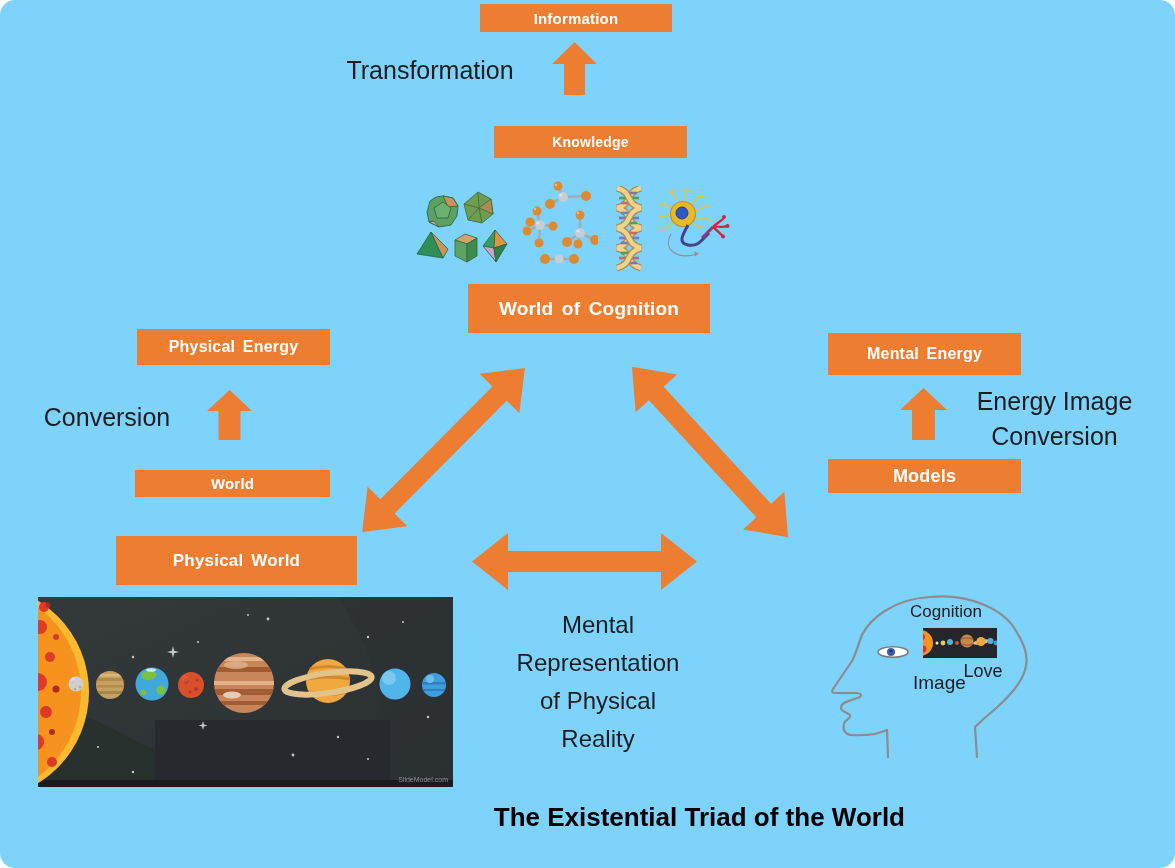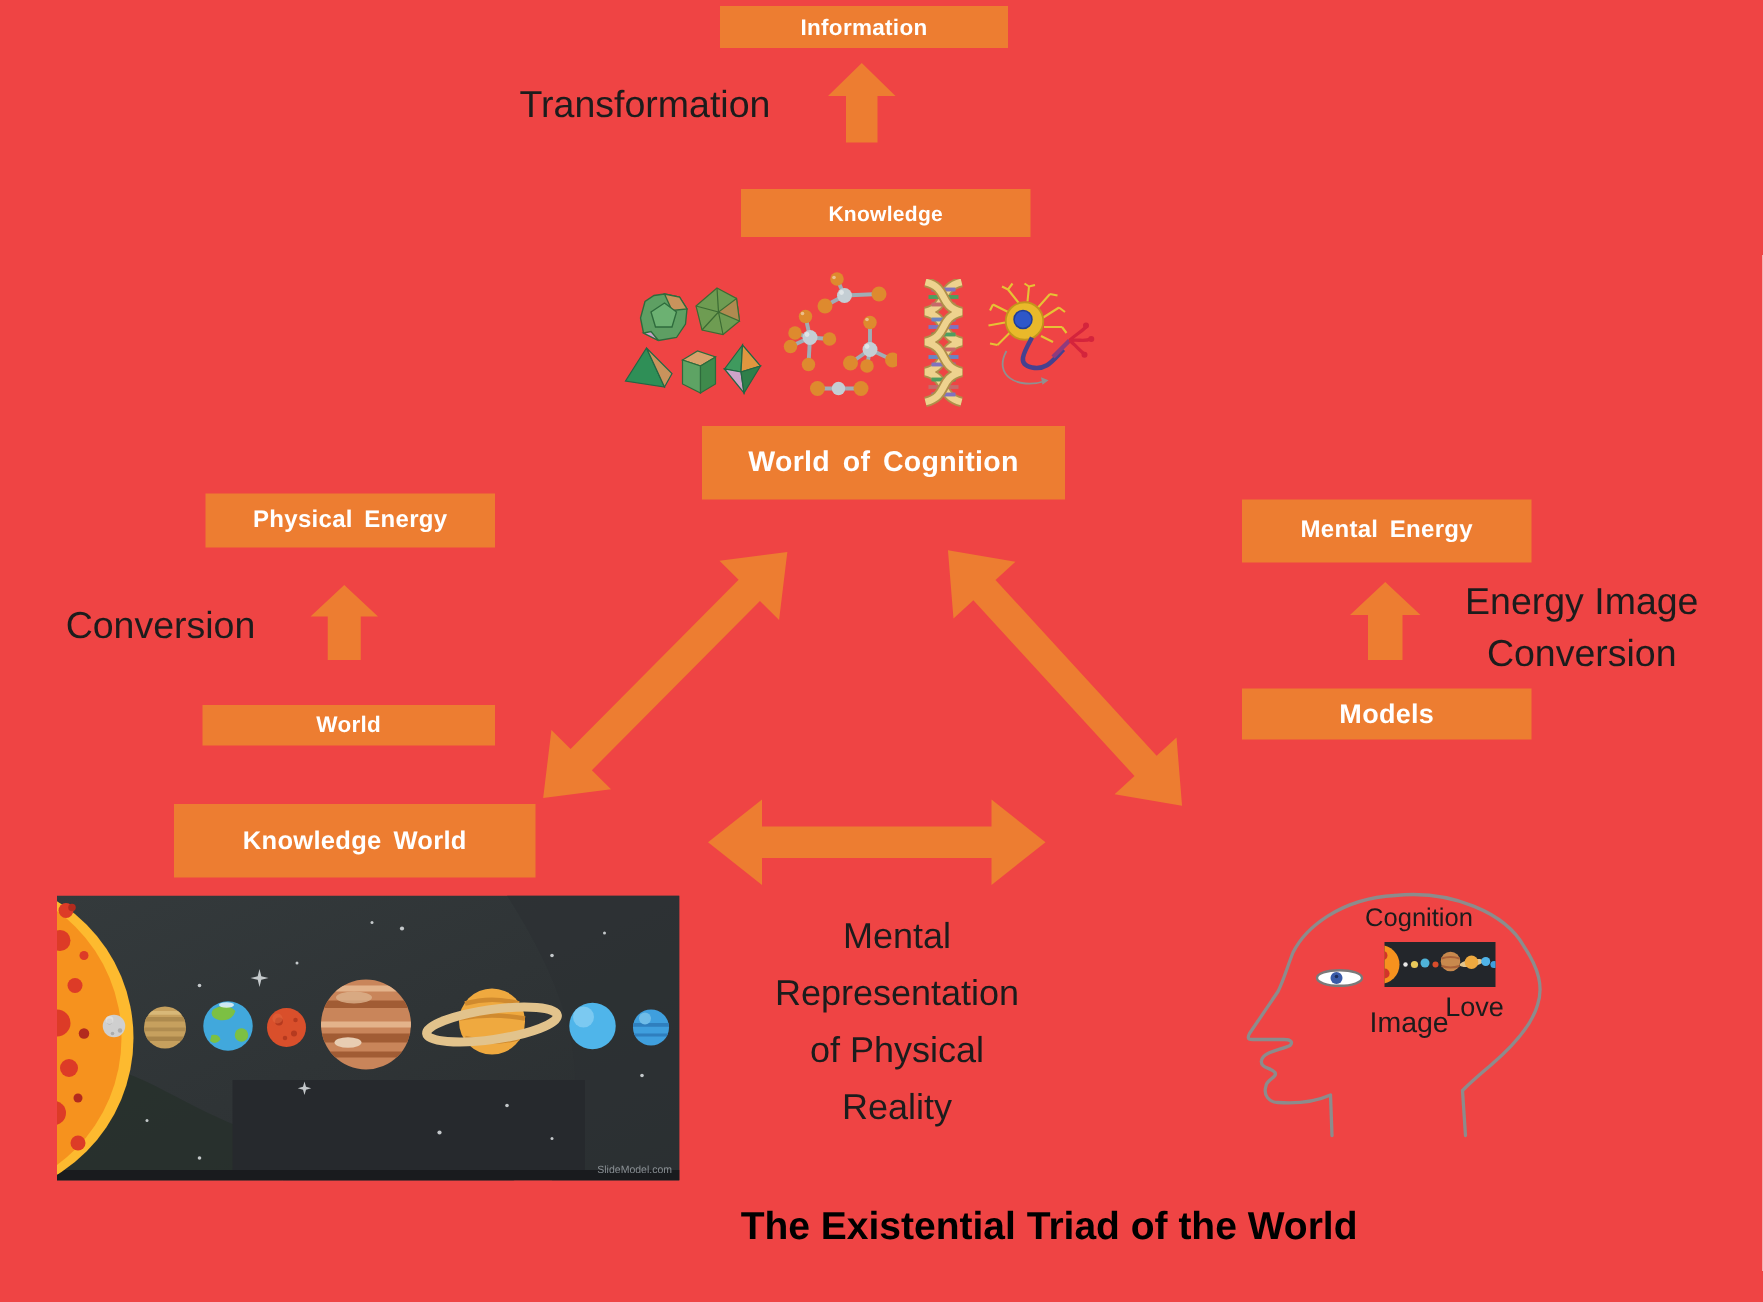--- a/index.html
+++ b/index.html
@@ -1,19 +1,19 @@
 <!DOCTYPE html>
 <html style="--orange: #ED7D31; --ink: #1c1c1c;"><head>
 <meta charset="utf-8">
 <style>
   :root { --orange:#ED7D31; --ink:#1c1c1c; }
   html,body { margin:0; padding:0; background:#fff; }
   .canvas {
-    position:relative; width:1175px; height:868px; background:#ef4444;
-    font-family:"Liberation Sans", sans-serif; overflow:hidden;
+    position:relative; width:1175px; height:868px; background:#7dd3fc;
+    font-family:"Liberation Sans", sans-serif; overflow:hidden;border-radius:15px;
   }
   .obox {
     position:absolute; background:var(--orange); color:#fff; font-weight:bold;
     display:flex; align-items:center; justify-content:center; text-align:center;
     word-spacing:3px; letter-spacing:.2px;
   }
   .blabel { position:absolute; color:var(--ink); text-align:center; line-height:1.2; }
   .abs { position:absolute; }
   svg { display:block; }
   .arrow-overlay { position:absolute; left:0; top:0; pointer-events:none; }
@@ -29,21 +29,21 @@
   <div class="obox" style="left:480px;top:4px;width:192px;height:28px;font-size:15px">Information</div>
 
   <div class="obox" style="left:494px;top:126px;width:193px;height:32px;font-size:14px">Knowledge</div>
 
   <div class="obox" style="left:468px;top:284px;width:242px;height:49px;font-size:19px">World of Cognition</div>
 
   <div class="obox" style="left:137px;top:329px;width:193px;height:36px;font-size:16px">Physical Energy</div>
 
   <div class="obox" style="left:135px;top:470px;width:195px;height:27px;font-size:15px">World</div>
 
-  <div class="obox" style="left:116px;top:536px;width:241px;height:49px;font-size:17px">Knowledge World</div>
+  <div class="obox" style="left:116px;top:536px;width:241px;height:49px;font-size:17px">Physical World</div>
 
   <div class="obox" style="left:828px;top:333px;width:193px;height:42px;font-size:16px">Mental Energy</div>
 
   <div class="obox" style="left:828px;top:459px;width:193px;height:34px;font-size:18px">Models</div>
 
 
   <div class="blabel" style="left:325px;top:55px;width:210px;font-size:25px">Transformation</div>
 
   <div class="blabel" style="left:28px;top:402px;width:158px;font-size:25px">Conversion</div>
 

